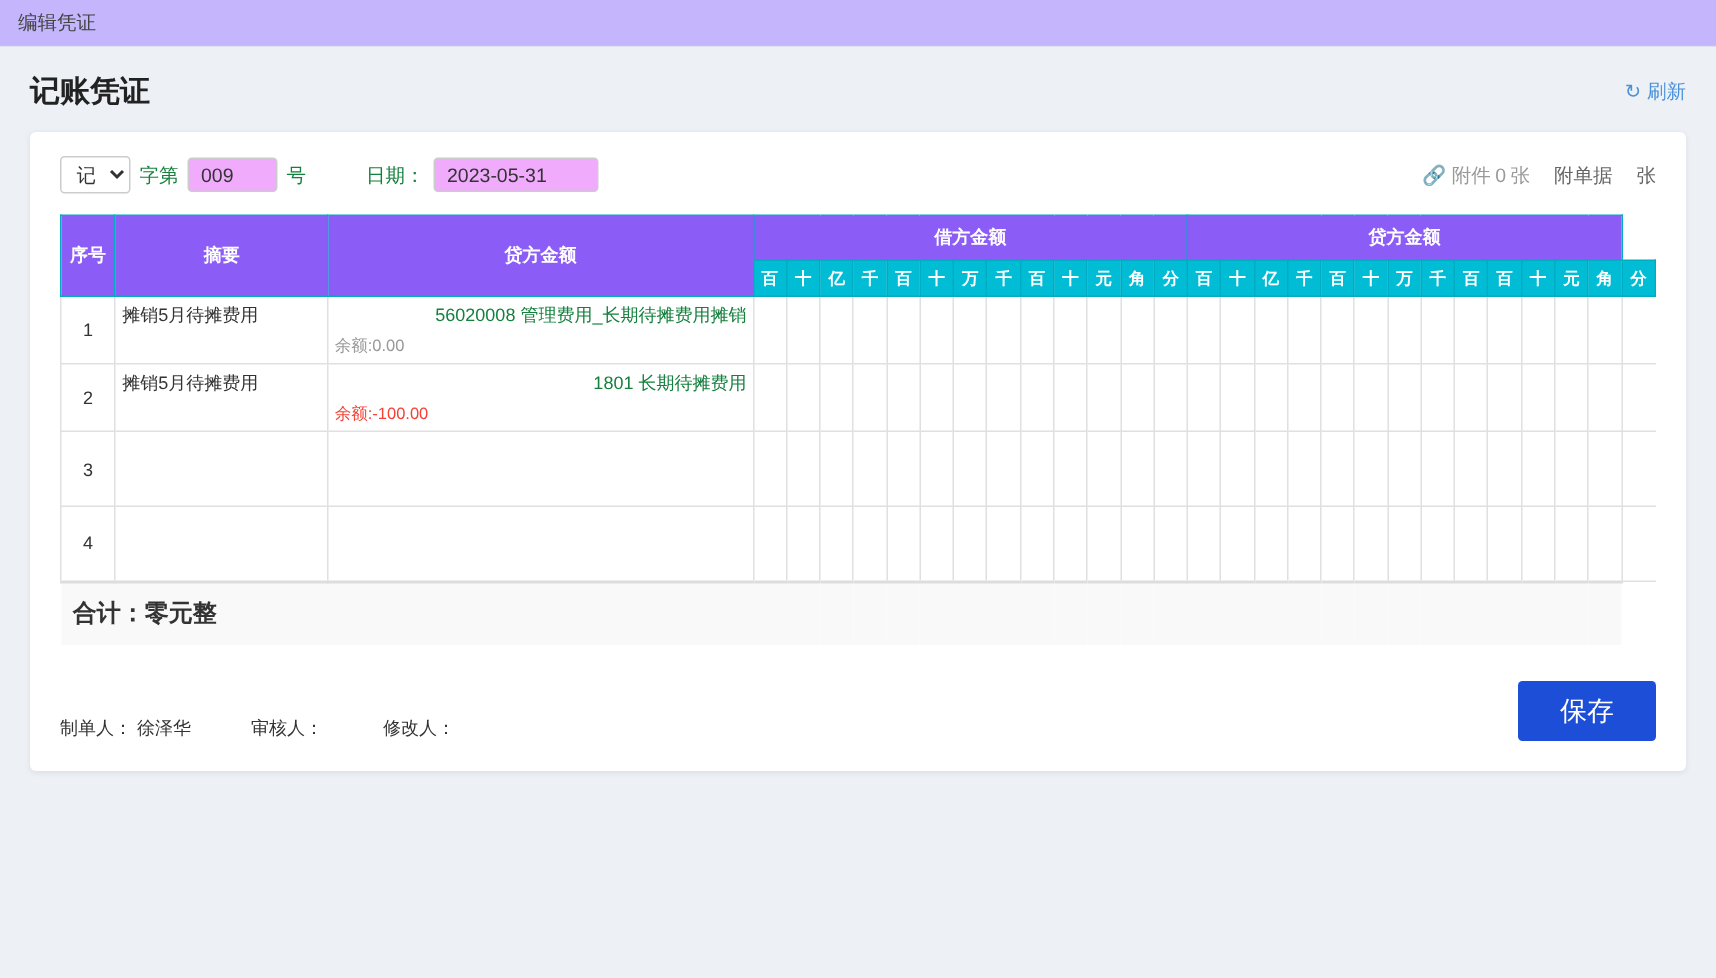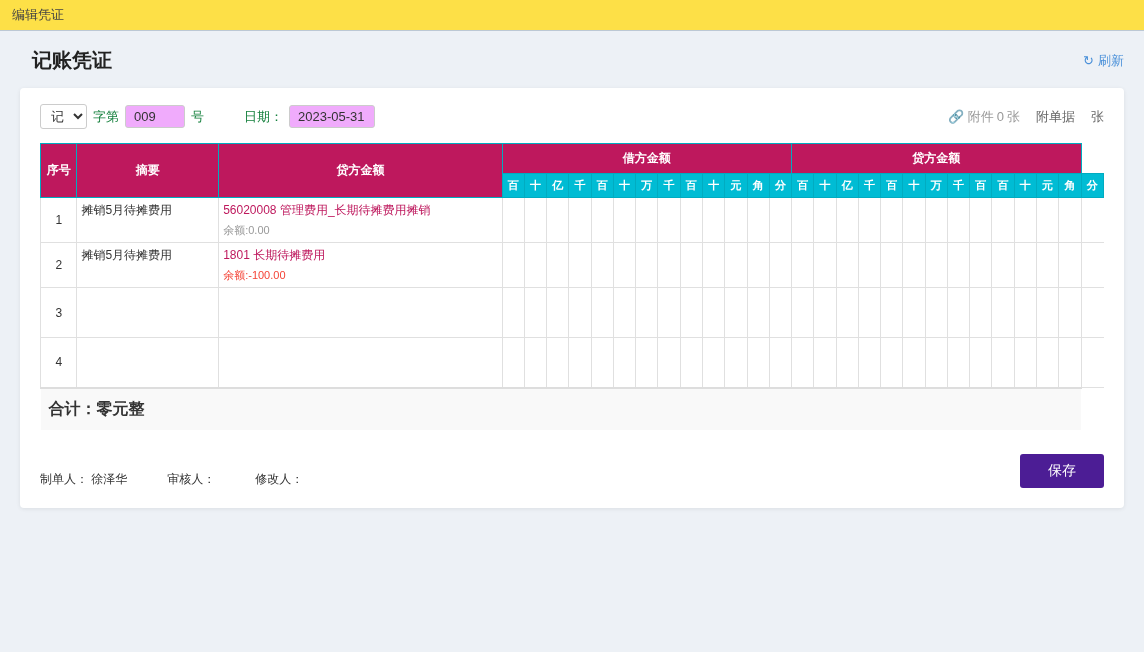--- a/index.html
+++ b/index.html
@@ -6,38 +6,37 @@
     body {
       font-family: "Microsoft YaHei", "PingFang SC", sans-serif;
       background: #e8edf2;
       width: 1144px;
       height: 652px;
       overflow: hidden;
       font-size: 13px;
       color: #333;
     }
     .title-bar {
-      background: #fde047;
+      background: #c4b5fd;
       padding: 6px 12px;
       font-size: 13px;
       color: #444;
       border-bottom: 1px solid #bcc8d4;
     }
     .main-container {
       padding: 16px 20px;
       background: #edf1f6;
       height: calc(652px - 30px);
       overflow: auto;
     }
     .page-header {
       display: flex;
       justify-content: space-between;
       align-items: center;
       margin-bottom: 14px;
-      margin-left: 12px;
     }
     .page-title {
       font-size: 20px;
       font-weight: bold;
       color: #222;
     }
     .refresh-btn {
       display: flex;
       align-items: center;
       gap: 4px;
@@ -103,21 +102,21 @@
     .attach-link .attach-count {
       color: #999;
     }
     
     .voucher-table {
       width: 100%;
       border-collapse: collapse;
       font-size: 12px;
     }
     .voucher-table thead tr.header-top th {
-      background: #be185d;
+      background: #8b5cf6;
       color: #fff;
       text-align: center;
       border: 1px solid #00acc1;
       padding: 6px 2px;
       white-space: nowrap;
     }
     .voucher-table thead tr.header-sub th {
       background: #00bcd4;
       color: #fff;
       text-align: center;
@@ -146,21 +145,21 @@
       vertical-align: middle !important;
       color: #333;
     }
     .td-summary {
       vertical-align: top;
       padding: 6px 6px;
     }
     .td-account {
       padding: 6px 6px;
     }
-    .account-code { color: #be185d; }
+    .account-code { color: #15803d; text-align: right; }
     .account-balance {
       font-size: 11px;
       color: #999;
       margin-top: 4px;
     }
     .account-balance.negative { color: #f44336; }
     .td-digit {
       text-align: center;
       font-size: 11px;
       padding: 2px 1px;
@@ -179,26 +178,26 @@
       font-size: 12px;
       color: #aaa;
     }
     .bottom-info span { color: #333; }
     .save-btn-wrap {
       display: flex;
       justify-content: flex-end;
       margin-top: 12px;
     }
     .save-btn {
-      background: #4c1d95;
+      background: #1d4ed8;
       color: #fff;
       border: none;
       border-radius: 3px;
       padding: 8px 28px;
-      font-size: 14px;
+      font-size: 18px;
       cursor: pointer;
       margin-left: 24px;
     }
     .scrollbar-area {
       position: relative;
     }
   </style>
 </head>
 <body>
 
@@ -223,21 +222,21 @@
           <option>记</option>
           <option>收</option>
           <option>付</option>
         </select>
         <span class="meta-label">字第</span>
         <input class="meta-input" type="text" value="009" style="width: 60px;">
         <span class="meta-label">号</span>
       </div>
       <div class="meta-item" style="margin-left:30px;">
         <span class="meta-label">日期：</span>
-        <input class="meta-input" type="text" value="2023-05-31" style="width: 86px;">
+        <input class="meta-input" type="text" value="2023-05-31" style="width: 110px;">
       </div>
       <div class="meta-separator"></div>
       <div class="attach-area">
         <span class="attach-link">
           <span>🔗</span>
           <span>附件</span>
           <span class="attach-count">0</span>
           <span>张</span>
         </span>
         <span style="cursor:pointer;color:#666;">附单据</span>

